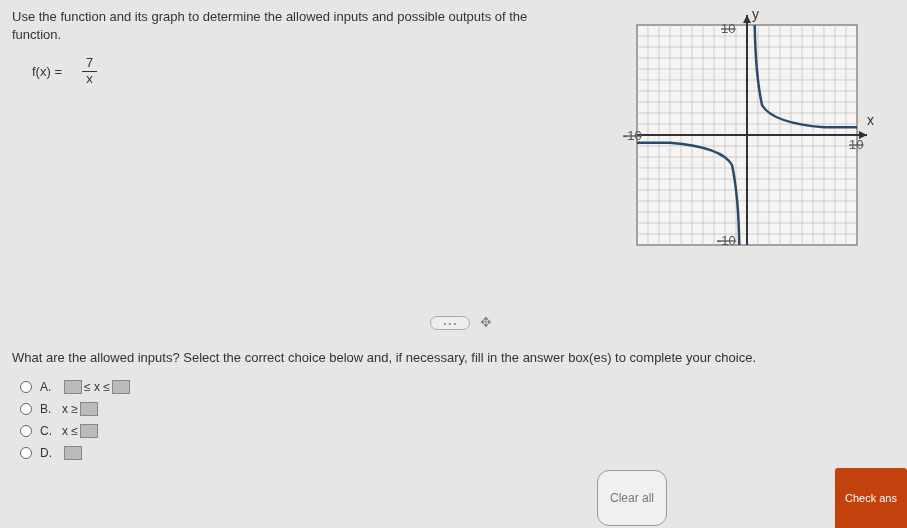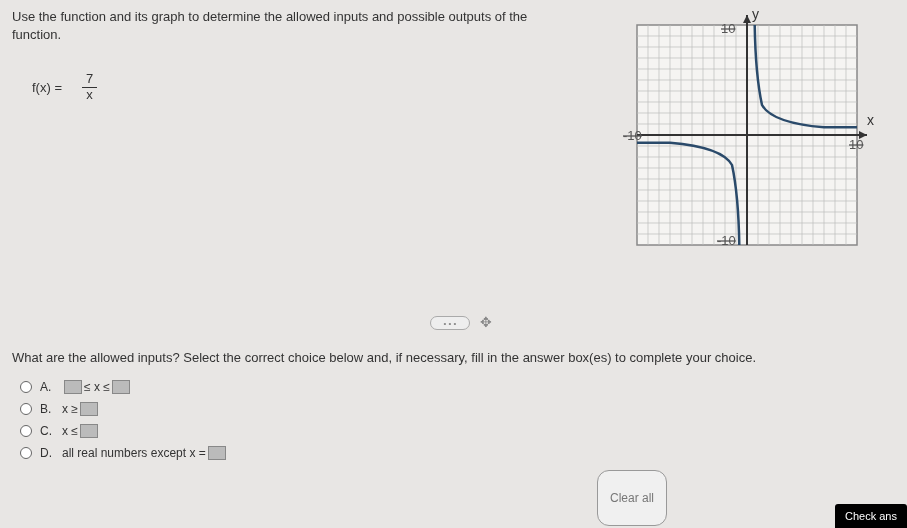--- a/index.html
+++ b/index.html
@@ -7,21 +7,21 @@
       width: 907px;
       height: 528px;
       background: #e8e6e4;
       font-family: Arial, sans-serif;
       font-size: 13px;
       color: #333;
       position: relative;
       padding: 8px 12px;
     }
     .prompt-text {
-      margin-bottom: 28px;
+      margin-bottom: 12px;
       line-height: 1.4;
       max-width: 560px;
     }
     .function-eq {
       margin-top: 10px;
       margin-left: 20px;
       display: flex;
       align-items: center;
     }
     .fx-label { margin-right: 20px; }
@@ -103,22 +103,22 @@
       border: 1px solid #999;
       border-radius: 12px;
       background: #f0f0f0;
       font-size: 12px;
       color: #777;
     }
     .check-button {
       position: absolute;
       bottom: 0px;
       right: 0px;
-      padding: 6px 10px;
-      background: #000000;
+      padding: 24px 10px;
+      background: #c2410c;
       color: #fff;
       font-size: 11px;
       border-radius: 3px 3px 0 0;
     }
   </style>
 </head>
 <body>
 
 <div class="prompt-text">Use the function and its graph to determine the allowed inputs and possible outputs of the function.</div>
 
@@ -207,19 +207,18 @@
   </div>
   <div class="choice-row">
     <div class="radio"></div>
     <span class="choice-label">C.</span>
     <span>x ≤</span>
     <span class="fill-box"></span>
   </div>
   <div class="choice-row">
     <div class="radio"></div>
     <span class="choice-label">D.</span>
-    <span>all real numbers except x =</span>
     <span class="fill-box"></span>
   </div>
 </div>
 
 <div class="bottom-button">Clear all</div>
 <div class="check-button">Check ans</div>
 
 </body></html>

